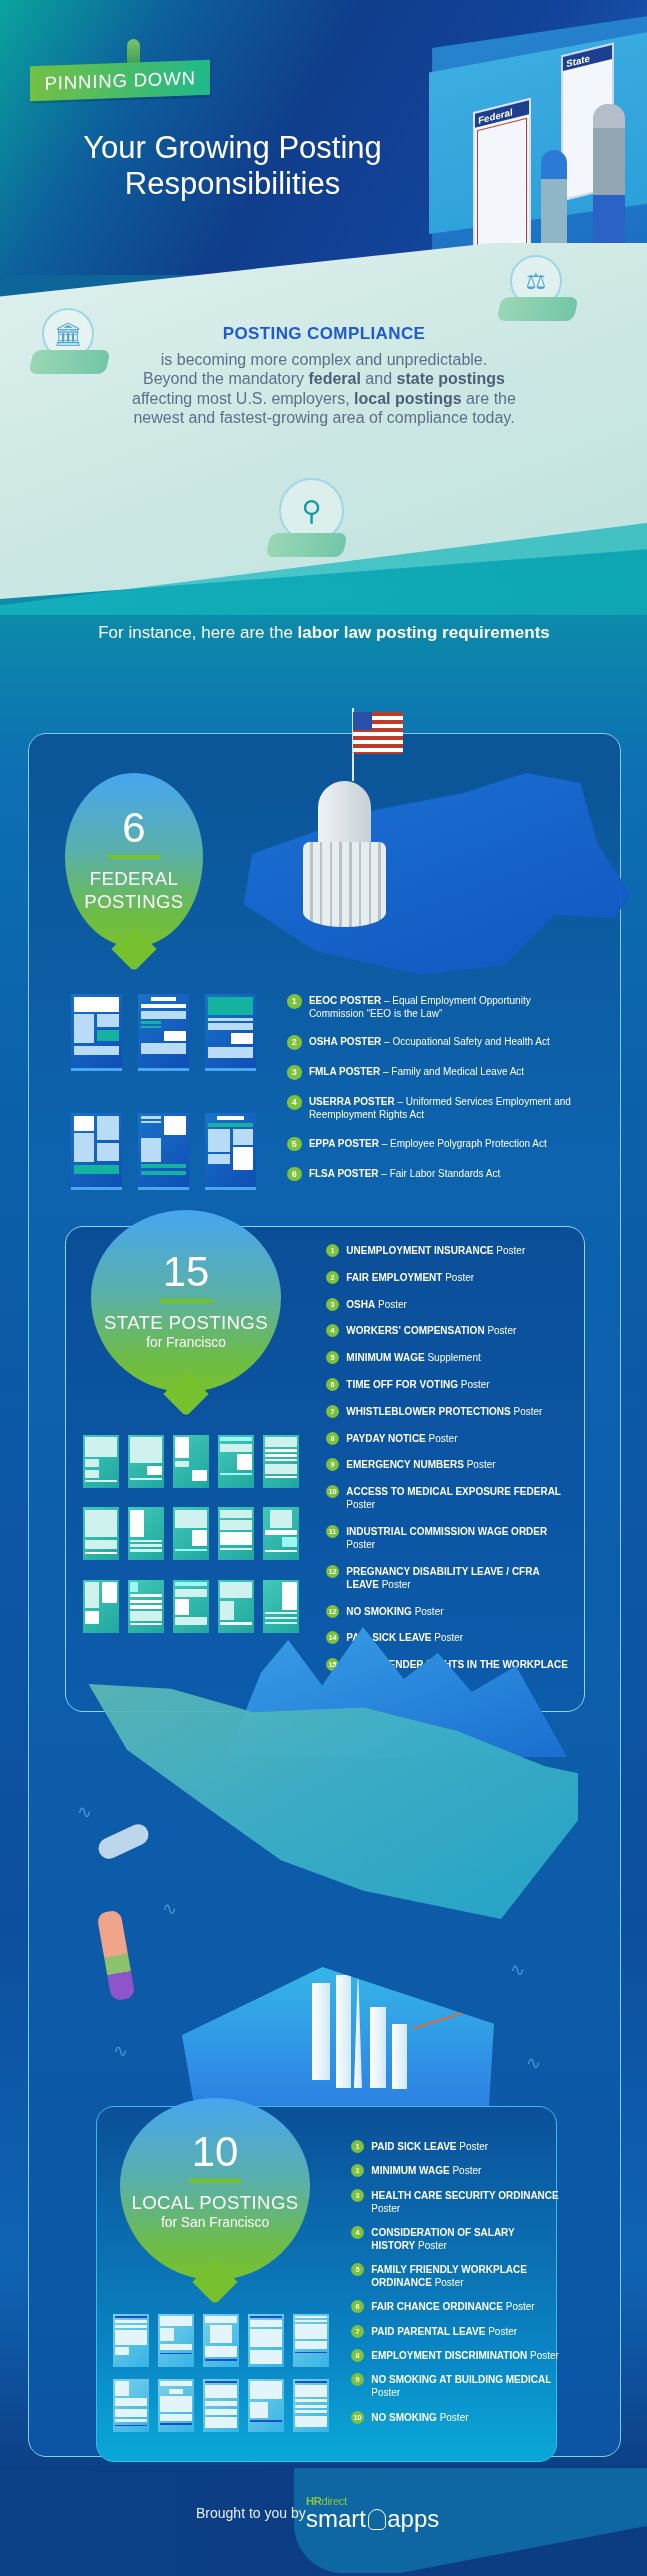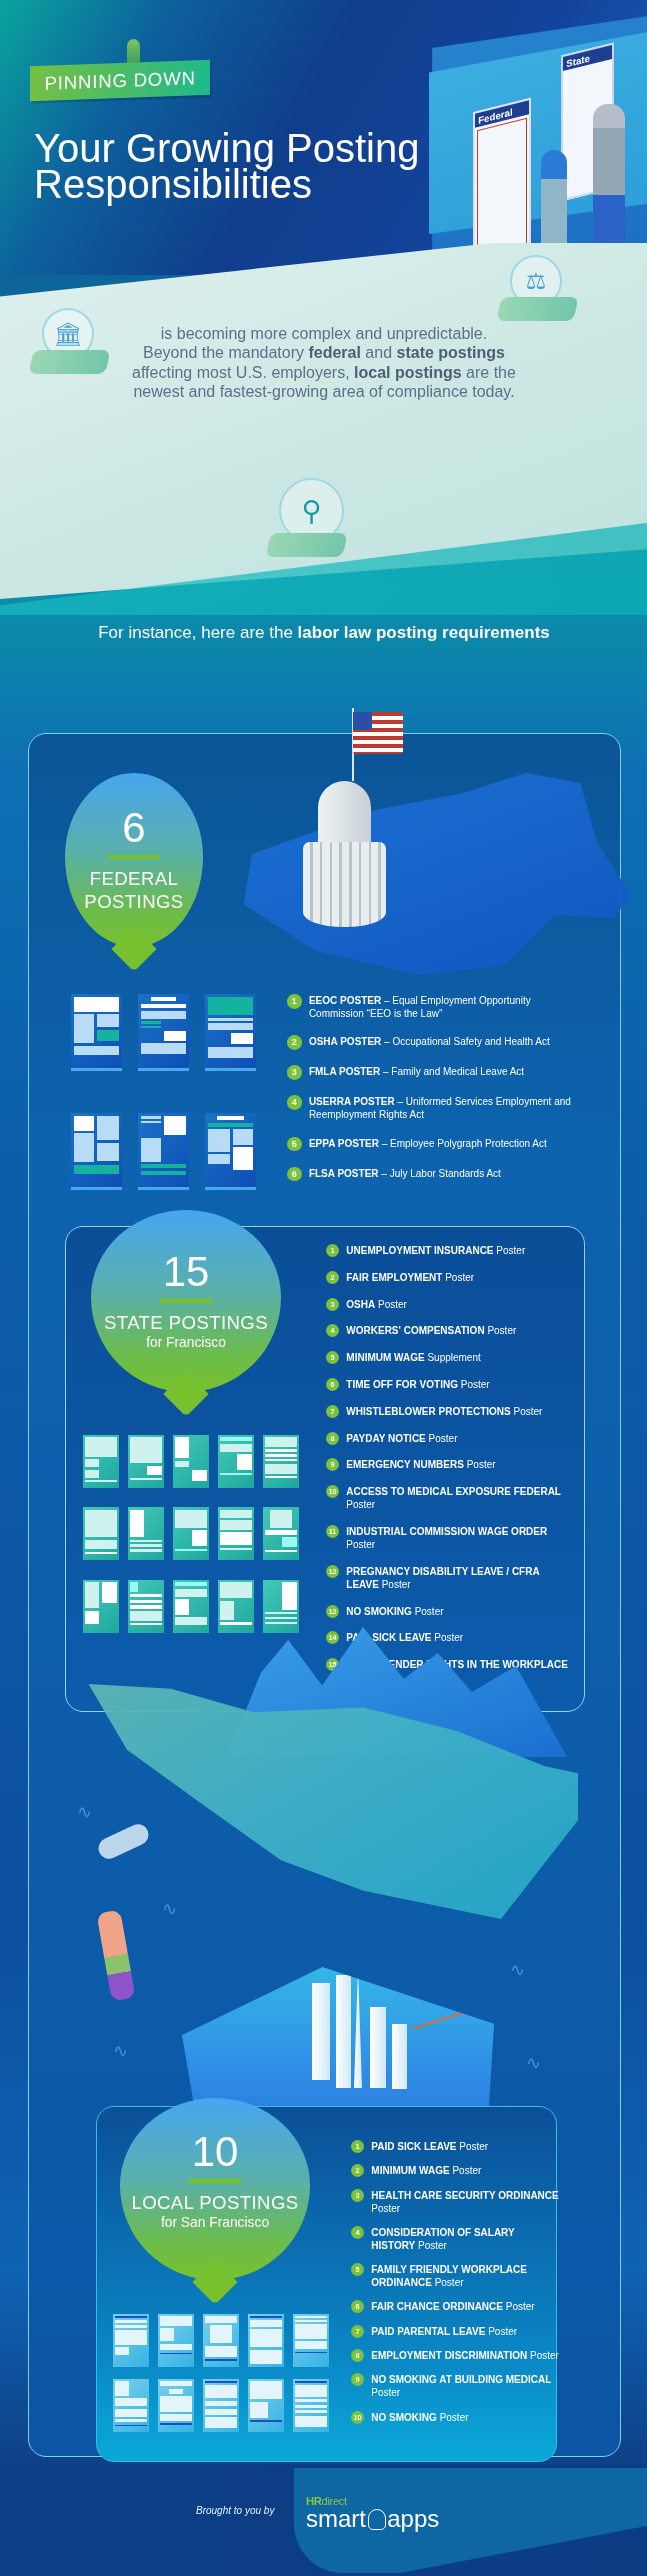--- a/index.html
+++ b/index.html
@@ -31,21 +31,21 @@
   .p2 { right: 23px; top: 104px; width: 32px; height: 202px; background: linear-gradient(180deg,#b5bec8 0 12%, #93a6b4 12% 45%, #2a62c5 45%); border-radius: 14.6px 14.6px 4.9px 4.9px; }
   .hero-floor { position: absolute; right: 0; top: 243px; width: 372px; height: 49px;
     background: #bfe3df; clip-path: polygon(40% 100%, 100% 30%, 100% 100%); }
 
   .pin-badge-wrap { position: absolute; left: 30px; top: 63px; }
   .pin-icon { position: absolute; left: 97px; top: -24px; width: 13px; height: 39px; }
   .pin-head { width: 13px; height: 26px; background: linear-gradient(180deg, #79c46a, #3e9a54); border-radius: 6.5px 6.5px 3.2px 3.2px; }
   .pin-needle { width: 1.6px; height: 13px; margin-left: 5.7px; background: #d7dfe2; }
   .pin-badge { display: inline-block; padding: 6.5px 14.6px 6.5px 14.6px; background: linear-gradient(90deg, #74c043, #1fb98a);
     font-size: 18.6px; letter-spacing: 0.8px; color: #fff; transform: skewY(-2deg); box-shadow: 1.6px 2.4px 0 rgba(0,0,0,.15); }
-  .hero-title { position: absolute; left: 34px; top: 130px; font-size: 40px; line-height: 36px; font-weight: normal; color: #fff; width: 421px; }
+  .hero-title { position: absolute; left: 22px; top: 130px; font-size: 31px; line-height: 36px; font-weight: normal; color: #fff; width: 421px; text-align: center; }
 
   
   .compliance { position: absolute; left: 0; top: 243px; width: 648px; height: 356px;
     background: linear-gradient(160deg, #dff1ee 0%, #cde8e4 50%, #bfe2dd 100%);
     clip-path: polygon(0 15%, 76% 0, 100% 0, 100% 86%, 0 100%); }
   .compliance-bottom { position: absolute; left: 0; top: 518px; width: 648px; height: 97px;
     background: linear-gradient(90deg,#17bcc4,#0db1b5); clip-path: polygon(0 90%, 100% 5%, 100% 100%, 0 100%); opacity: .7; }
   .comp-text { position: absolute; left: 81px; top: 324px; width: 486px; text-align: center; color: #5d6f89; font-size: 16px; line-height: 19.4px; }
   .comp-title { color: #1f5ad1; font-weight: bold; font-size: 17px; letter-spacing: 0.4px; margin-bottom: 6.5px; display:block; }
   .comp-text b { color: #4d5f78; }
@@ -135,21 +135,21 @@
     background: linear-gradient(180deg,#35b6e6 0%, #2f8ee6 45%, #2363d4 100%);
     clip-path: polygon(0 30%, 45% 0, 100% 25%, 98% 70%, 70% 100%, 30% 100%, 5% 70%); }
   .sf-tower { position: absolute; background: linear-gradient(90deg,#fff,#cfe9f6); }
   .plane { position: absolute; left: 97px; top: 1831px; width: 53px; height: 21px; background: #bcd6ec; border-radius: 10.5px; transform: rotate(-25deg); }
   .surfer { position: absolute; left: 104px; top: 1911px; width: 24px; height: 89px; background: linear-gradient(180deg,#f0a58b 0 50%, #8cc26b 50% 70%, #8e54c9 70%); border-radius: 9.7px; transform: rotate(-10deg); }
   .wave { position: absolute; color: #6ab8e8; font-size: 18px; opacity: .6; }
 
   
   .footer { position: absolute; left: 0; top: 2465px; width: 648px; height: 111px; background: linear-gradient(90deg,#0d3f86,#0c3c82); }
   .footer-blob { position: absolute; left: 294px; top: 2468px; width: 354px; height: 105px; background: #0e6aa5; border-radius: 0 0 0 49px; clip-path: polygon(0 0,100% 0,100% 55%, 30% 100%, 0 100%); opacity: .9; }
-  .byline { position: absolute; left: 196px; top: 2505px; font-style: italic; font-size: 10px; color: #e6eef8; }
+  .byline { position: absolute; left: 196px; top: 2505px; font-size: 14px; color: #e6eef8; }
   .logo { position: absolute; left: 306px; top: 2495px; }
   .logo-hr { font-size: 11.3px; color: #8cc63f; font-weight: bold; letter-spacing: -0.4px; }
   .logo-hr span { font-weight: normal; text-align: right; }
   .logo-smart { font-size: 24px; color: #fff; line-height: 24px; letter-spacing: 0; }
   .bulb { display: inline-block; width: 18px; height: 21px; border: 1.6px solid #fff; border-radius: 9px 9px 4.9px 4.9px; vertical-align: -3.2px; margin: 0 1.6px; }
 </style>
 </head>
 <body>
 
 <div class="page">
@@ -190,20 +190,21 @@
     <div class="pad"></div>
   </div>
   <div class="float-icon fi-map">
     <div class="ring">
         <span class="map-pin">⚲</span>
       </div>
     <div class="pad"></div>
   </div>
 
   <div class="comp-text">
+    <span class="comp-title">POSTING COMPLIANCE</span>
     <span>is becoming more complex and unpredictable.</span><br>
     <span>Beyond the mandatory </span><b>federal</b><span> and </span><b>state postings</b><br>
     <span>affecting most U.S. employers, </span><b>local postings</b><span> are the</span><br>
     <span>newest and fastest-growing area of compliance today.</span>
   </div>
 
   <p class="intro">
     <span>For instance, here are the </span><b>labor law posting requirements</b><br>
   </p>
 
@@ -291,21 +292,21 @@
     <li>
         <span class="num">4</span>
         <span class="txt"><b>USERRA POSTER</b><span> – Uniformed Services Employment and Reemployment Rights Act</span></span>
       </li>
     <li>
         <span class="num">5</span>
         <span class="txt"><b>EPPA POSTER</b><span> – Employee Polygraph Protection Act</span></span>
       </li>
     <li>
         <span class="num">6</span>
-        <span class="txt"><b>FLSA POSTER</b><span> – July Labor Standards Act</span></span>
+        <span class="txt"><b>FLSA POSTER</b><span> – Fair Labor Standards Act</span></span>
       </li>
   </ul>
 
   <div class="panel panel-state"></div>
   <div class="bubble bubble-state">
     <div class="bubble-shape"></div>
     <div class="bubble-tip"></div>
     <div class="bubble-content">
       <div class="b-num">15</div>
       <div class="b-rule"></div>

